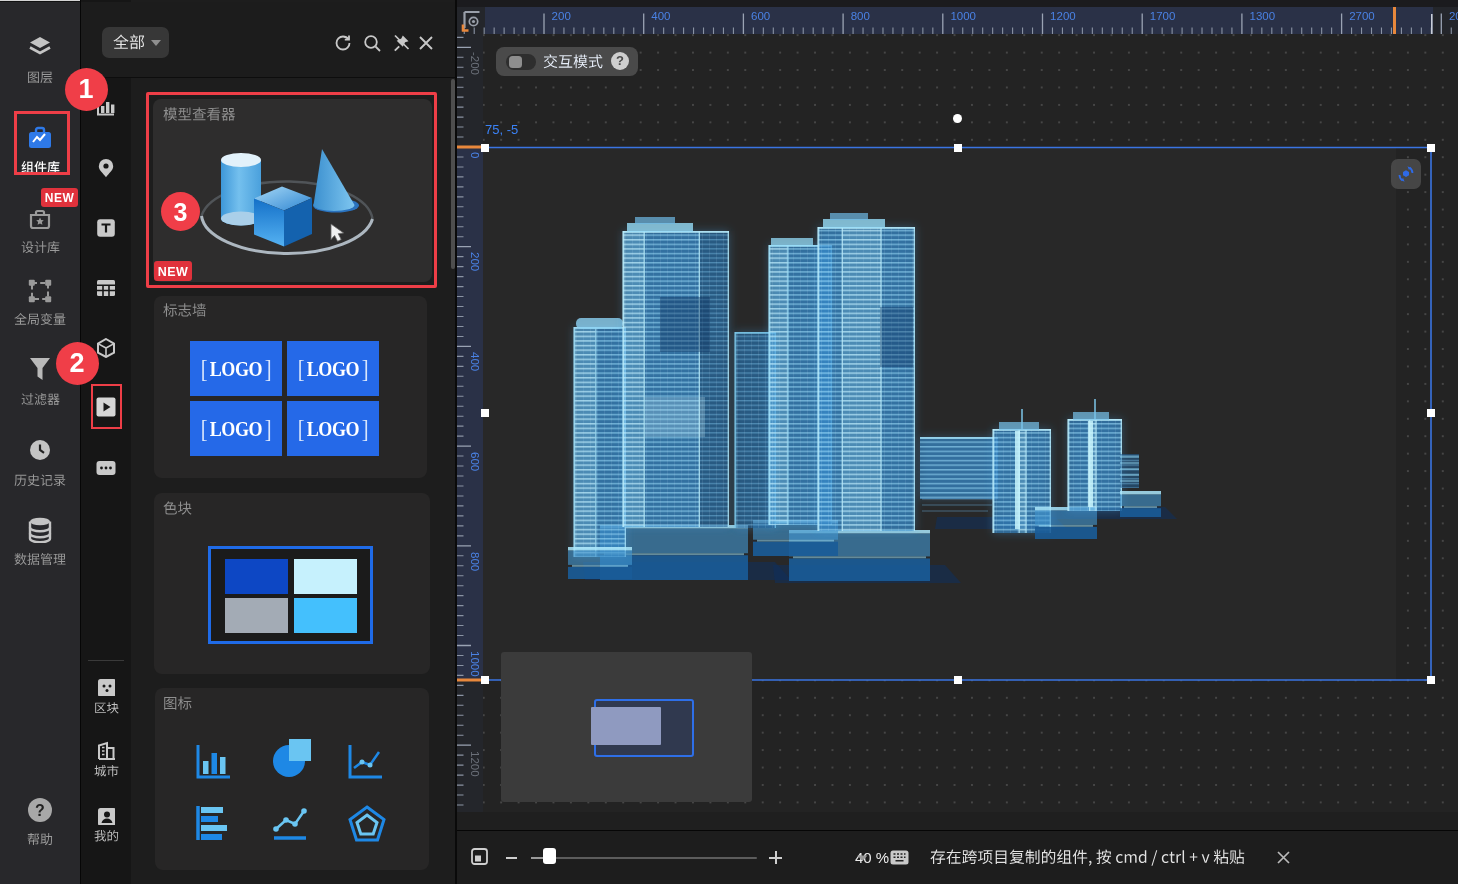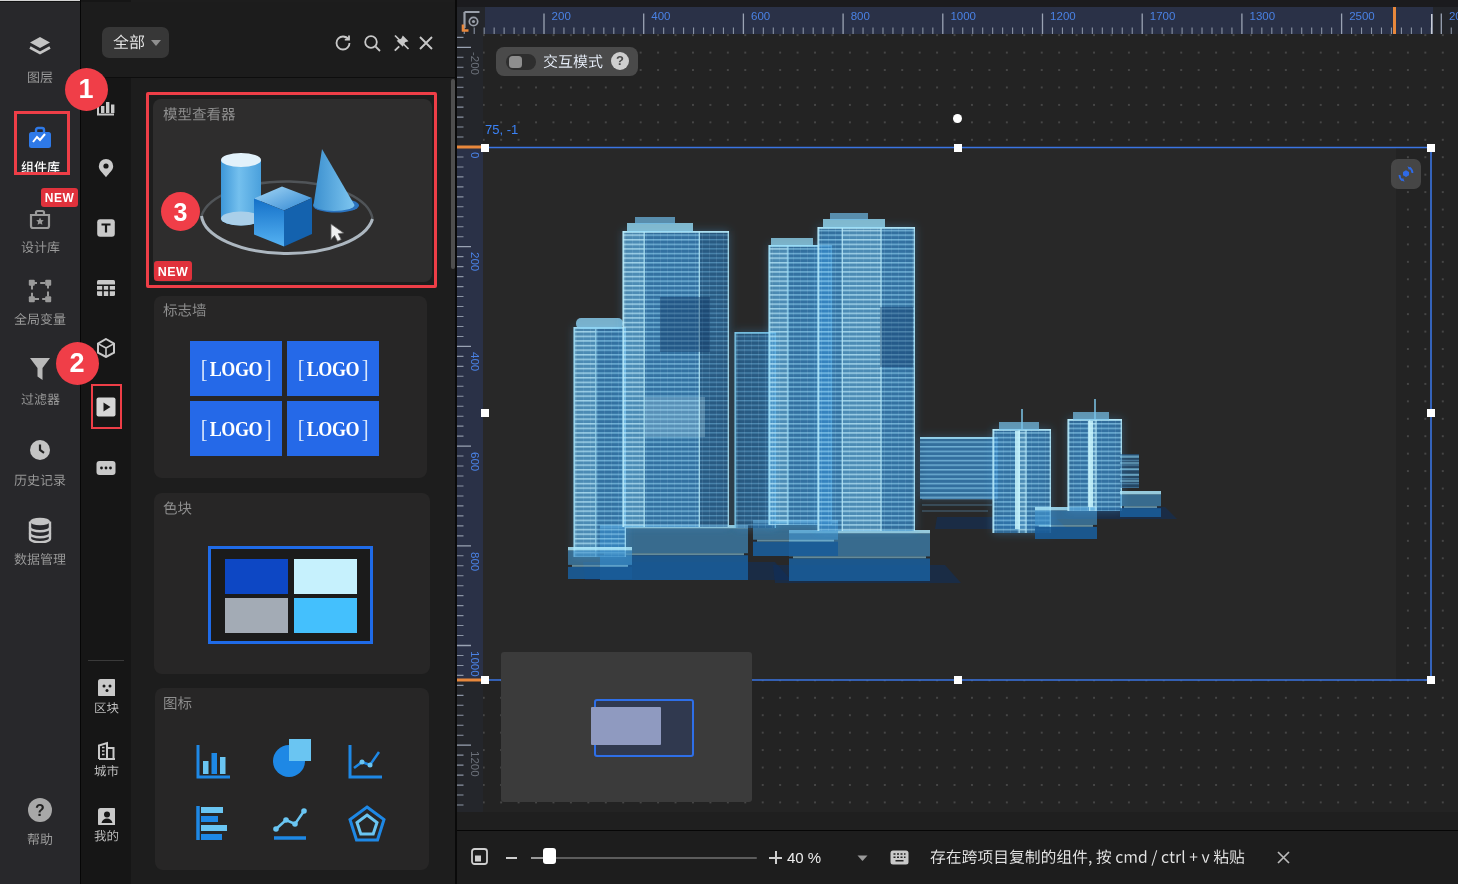--- a/index.html
+++ b/index.html
@@ -298,21 +298,21 @@
       <rect x="936" y="0" width="3" height="27" fill="#e8883c"></rect>
     </svg>
     <div style="position:absolute;left:551.6px;top:9.5px;font:400 11.5px 'Liberation Sans',sans-serif;color:#4a82e4;white-space:pre;letter-spacing:0">200</div>
     <div style="position:absolute;left:651.3px;top:9.5px;font:400 11.5px 'Liberation Sans',sans-serif;color:#4a82e4;white-space:pre;letter-spacing:0">400</div>
     <div style="position:absolute;left:751.0px;top:9.5px;font:400 11.5px 'Liberation Sans',sans-serif;color:#4a82e4;white-space:pre;letter-spacing:0">600</div>
     <div style="position:absolute;left:850.7px;top:9.5px;font:400 11.5px 'Liberation Sans',sans-serif;color:#4a82e4;white-space:pre;letter-spacing:0">800</div>
     <div style="position:absolute;left:950.4px;top:9.5px;font:400 11.5px 'Liberation Sans',sans-serif;color:#4a82e4;white-space:pre;letter-spacing:0">1000</div>
     <div style="position:absolute;left:1050.1px;top:9.5px;font:400 11.5px 'Liberation Sans',sans-serif;color:#4a82e4;white-space:pre;letter-spacing:0">1200</div>
     <div style="position:absolute;left:1149.8px;top:9.5px;font:400 11.5px 'Liberation Sans',sans-serif;color:#4a82e4;white-space:pre;letter-spacing:0">1700</div>
     <div style="position:absolute;left:1249.5px;top:9.5px;font:400 11.5px 'Liberation Sans',sans-serif;color:#4a82e4;white-space:pre;letter-spacing:0">1300</div>
-    <div style="position:absolute;left:1349.2px;top:9.5px;font:400 11.5px 'Liberation Sans',sans-serif;color:#4a82e4;white-space:pre;letter-spacing:0">2500</div>
+    <div style="position:absolute;left:1349.2px;top:9.5px;font:400 11.5px 'Liberation Sans',sans-serif;color:#4a82e4;white-space:pre;letter-spacing:0">2700</div>
     <div style="position:absolute;left:1448.9px;top:9.5px;font:400 11.5px 'Liberation Sans',sans-serif;color:#4a82e4;white-space:pre;letter-spacing:0">2000</div>
     <svg style="position:absolute;left:457px;top:34px" width="26" height="778" viewBox="0 0 26 778">
       <rect x="0" y="0" width="26" height="778" fill="#24262b"></rect>
       <rect x="0" y="113" width="26" height="533" fill="#2a3147"></rect>
       <path d="M0 3.33H6.5 M0 23.27H6.5 M0 33.24H6.5 M0 43.21H6.5 M0 53.18H6.5 M0 63.15H6.5 M0 73.12H6.5 M0 83.09H6.5 M0 93.06H6.5 M0 103.03H6.5 M0 122.97H6.5 M0 132.94H6.5 M0 142.91H6.5 M0 152.88H6.5 M0 162.85H6.5 M0 172.82H6.5 M0 182.79H6.5 M0 192.76H6.5 M0 202.73H6.5 M0 222.67H6.5 M0 232.64H6.5 M0 242.61H6.5 M0 252.58H6.5 M0 262.55H6.5 M0 272.52H6.5 M0 282.49H6.5 M0 292.46H6.5 M0 302.43H6.5 M0 322.37H6.5 M0 332.34H6.5 M0 342.31H6.5 M0 352.28H6.5 M0 362.25H6.5 M0 372.22H6.5 M0 382.19H6.5 M0 392.16H6.5 M0 402.13H6.5 M0 422.07H6.5 M0 432.04H6.5 M0 442.01H6.5 M0 451.98H6.5 M0 461.95H6.5 M0 471.92H6.5 M0 481.89H6.5 M0 491.86H6.5 M0 501.83H6.5 M0 521.77H6.5 M0 531.74H6.5 M0 541.71H6.5 M0 551.68H6.5 M0 561.65H6.5 M0 571.62H6.5 M0 581.59H6.5 M0 591.56H6.5 M0 601.53H6.5 M0 621.47H6.5 M0 631.44H6.5 M0 641.41H6.5 M0 651.38H6.5 M0 661.35H6.5 M0 671.32H6.5 M0 681.29H6.5 M0 691.26H6.5 M0 701.23H6.5 M0 721.17H6.5 M0 731.14H6.5 M0 741.11H6.5 M0 751.08H6.5 M0 761.05H6.5 M0 771.02H6.5" stroke="#8a93a3" stroke-width="1.1" fill="none"></path>
       <path d="M0 13.30H14 M0 113.00H14 M0 212.70H14 M0 312.40H14 M0 412.10H14 M0 511.80H14 M0 611.50H14 M0 711.20H14" stroke="#9aa3b3" stroke-width="1.3" fill="none"></path>
       <rect x="0" y="111.5" width="26" height="3" fill="#e8883c"></rect>
       <rect x="0" y="644.5" width="26" height="3" fill="#e8883c"></rect>
     </svg>
     <div style="position:absolute;left:481px;top:52.0px;font:11.5px 'Liberation Sans';color:#6a6f78;transform:rotate(90deg);transform-origin:0 0;white-space:nowrap">-200</div>
@@ -471,34 +471,34 @@
     </svg>
     <div style="position:absolute;left:496px;top:47px;width:142px;height:29px;background:#4a4a4a;border-radius:8px"></div>
     <div style="position:absolute;left:506px;top:53.5px;width:30px;height:16px;background:#2e2e2e;border-radius:8px"></div>
     <div style="position:absolute;left:508.5px;top:55.5px;width:13px;height:12px;background:#8e8e8e;border-radius:3.5px"></div>
     <svg style="position:absolute;left:543.0px;top:52.0px;width:62.0px;height:20.2px;overflow:visible" viewBox="0 0 62.0 20.2">
       <g transform="translate(0,15.00) scale(0.01500,-0.01500)">
         <path d="M651 427 727 406Q673 268 582 173Q491 79 368 18Q245 -44 93 -82Q89 -73 81 -60Q73 -48 64 -35Q55 -22 47 -14Q198 17 317 73Q436 129 521 215Q605 302 651 427ZM318 597 391 569Q357 526 312 483Q268 440 220 403Q173 365 129 336Q123 344 112 354Q101 365 90 375Q79 386 70 392Q114 417 160 450Q206 484 247 521Q289 559 318 597ZM352 422Q422 249 575 141Q728 32 958 -5Q950 -13 941 -25Q932 -37 924 -50Q916 -63 910 -74Q753 -44 632 18Q511 81 425 176Q339 272 285 401ZM67 701H931V628H67ZM618 555 677 598Q722 567 772 529Q821 491 865 452Q908 414 936 382L873 332Q848 365 806 404Q763 444 714 484Q665 523 618 555ZM418 825 489 849Q510 820 531 782Q552 745 562 719L489 690Q479 717 459 755Q439 793 418 825Z M1085 783H1921V710H1085ZM1305 548H1722V478H1305ZM1252 261H1691V191H1252ZM1053 29H1951V-43H1053ZM1305 731H1387Q1376 666 1362 592Q1348 519 1334 446Q1319 372 1305 307Q1291 241 1279 191H1196Q1210 242 1224 309Q1239 375 1254 449Q1269 522 1282 595Q1296 667 1305 731ZM1696 548H1703L1717 552L1773 545Q1768 491 1760 423Q1752 356 1742 283Q1733 209 1722 137Q1712 65 1702 1L1625 8Q1635 71 1646 145Q1657 219 1666 292Q1676 366 1684 430Q1691 495 1696 539Z M2360 757H2945V693H2360ZM2340 206H2943V142H2340ZM2507 840H2578V618H2507ZM2732 840H2805V618H2732ZM2472 417V345H2820V417ZM2472 542V472H2820V542ZM2402 599H2893V289H2402ZM2607 298H2680Q2672 225 2655 165Q2637 105 2602 58Q2567 11 2506 -23Q2446 -58 2352 -80Q2347 -67 2335 -49Q2323 -31 2312 -20Q2399 -2 2453 27Q2508 56 2539 95Q2570 135 2585 186Q2600 236 2607 298ZM2697 185Q2729 107 2798 55Q2867 3 2966 -18Q2959 -25 2950 -36Q2940 -47 2933 -58Q2925 -70 2920 -80Q2813 -51 2741 12Q2669 76 2634 171ZM2050 647H2350V577H2050ZM2175 840H2247V-79H2175ZM2180 602 2226 586Q2216 526 2199 461Q2183 396 2163 333Q2143 271 2120 217Q2097 163 2072 124Q2068 135 2061 148Q2054 162 2046 175Q2039 188 2032 197Q2055 230 2078 278Q2100 325 2120 380Q2140 435 2155 492Q2170 549 2180 602ZM2243 541Q2252 529 2269 502Q2287 474 2306 441Q2326 409 2343 381Q2359 353 2366 340L2318 286Q2311 306 2296 337Q2281 369 2264 403Q2247 437 2231 466Q2215 495 2206 512Z M3709 791 3760 833Q3785 816 3813 794Q3841 773 3866 751Q3890 730 3905 712L3853 665Q3838 683 3814 705Q3791 728 3763 750Q3736 773 3709 791ZM3055 653H3947V580H3055ZM3090 431H3532V358H3090ZM3270 392H3345V35H3270ZM3059 24Q3119 36 3201 52Q3282 69 3375 88Q3467 108 3559 128L3565 60Q3480 40 3393 20Q3307 0 3227 -18Q3147 -36 3083 -50ZM3565 836H3645Q3644 697 3654 571Q3663 445 3682 340Q3700 235 3727 158Q3753 81 3785 39Q3818 -4 3855 -4Q3876 -4 3886 41Q3896 86 3901 186Q3913 174 3932 162Q3951 150 3967 144Q3961 57 3948 8Q3935 -41 3911 -61Q3888 -82 3849 -82Q3799 -82 3759 -48Q3718 -14 3687 48Q3656 111 3633 196Q3610 280 3596 383Q3581 485 3573 600Q3566 715 3565 836Z" fill="#e6edf8"></path>
       </g>
     </svg>
     <div style="position:absolute;left:611px;top:52px;width:18px;height:18px;border-radius:50%;background:#cfcfcf;font:700 13px 'Liberation Sans';color:#4a4a4a;text-align:center;line-height:18px">?</div>
-    <div style="position:absolute;left:485.0px;top:122.0px;font:400 13.0px 'Liberation Sans',sans-serif;color:#3b82f6;white-space:pre;letter-spacing:0">75, -1</div>
+    <div style="position:absolute;left:485.0px;top:122.0px;font:400 13.0px 'Liberation Sans',sans-serif;color:#3b82f6;white-space:pre;letter-spacing:0">75, -5</div>
     <div style="position:absolute;left:457px;top:812px;width:1001px;height:18px;background:#1f1f1f"></div>
     <div style="position:absolute;left:457px;top:830px;width:1001px;height:54px;background:#1d1d1d;border-top:1px solid #060606"></div>
     <svg style="position:absolute;left:471.0px;top:848.0px" width="17" height="17" viewBox="0 0 17 17">
       <rect x="1" y="1" width="15" height="15" rx="2.5" fill="none" stroke="#cfcfcf" stroke-width="1.8"></rect>
       <rect x="4" y="7.5" width="6" height="6" fill="#cfcfcf"></rect>
     </svg>
     <div style="position:absolute;left:506px;top:856.5px;width:11px;height:2px;background:#cfcfcf"></div>
     <div style="position:absolute;left:531px;top:856.5px;width:226px;height:2px;background:#5c5c5c;border-radius:1px"></div>
     <div style="position:absolute;left:531px;top:856.5px;width:18px;height:2px;background:#9a9a9a"></div>
     <div style="position:absolute;left:543px;top:848px;width:13px;height:16px;background:#fff;border-radius:3px"></div>
     <div style="position:absolute;left:769px;top:856.5px;width:13px;height:2px;background:#cfcfcf"></div>
     <div style="position:absolute;left:774.5px;top:851px;width:2px;height:13px;background:#cfcfcf"></div>
-    <div style="position:absolute;left:787px;top:849.0px;font:400 15.0px 'Liberation Sans',sans-serif;color:#ececec;white-space:pre;letter-spacing:0">40 %</div>
+    <div style="position:absolute;left:855px;top:849.0px;font:400 15.0px 'Liberation Sans',sans-serif;color:#ececec;white-space:pre;letter-spacing:0">40 %</div>
     <svg style="position:absolute;left:856px;top:854px" width="13" height="9" viewBox="0 0 13 9">
       <path d="M1.5 1.5l5 5.5 5-5.5Z" fill="#9a9a9a"></path>
     </svg>
     <svg style="position:absolute;left:890.0px;top:850.0px" width="19" height="15" viewBox="0 0 19 15">
       <rect x="0.5" y="0.5" width="18" height="14" rx="2.5" fill="#c9c9c9"></rect>
       <path d="M3.5 4h2M7 4h2M10.5 4h2M14 4h1.5M3.5 7.2h2M7 7.2h2M10.5 7.2h2M14 7.2h1.5M5.5 10.8h8" stroke="#222" stroke-width="1.5"></path>
     </svg>
     <svg style="position:absolute;left:930.0px;top:847.2px;width:316.9px;height:21.3px;overflow:visible" viewBox="0 0 316.9 21.3">
       <g transform="translate(0,15.80) scale(0.01580,-0.01580)">
         <path d="M335 266H957V196H335ZM420 525H832V456H420ZM613 349H689V9Q689 -24 680 -41Q672 -59 647 -68Q621 -77 579 -78Q536 -79 471 -79Q469 -63 462 -43Q456 -24 448 -8Q481 -9 510 -9Q540 -10 562 -10Q583 -9 592 -9Q605 -8 609 -4Q613 0 613 10ZM812 525H831L846 529L894 491Q863 457 823 423Q783 388 740 358Q696 327 655 304Q648 315 635 328Q622 340 613 349Q650 368 688 396Q726 424 759 454Q792 484 812 510ZM63 709H939V637H63ZM385 840 462 821Q427 707 374 594Q320 482 245 385Q170 287 69 216Q65 225 58 238Q52 250 44 263Q37 276 31 284Q99 332 155 395Q211 459 255 532Q299 606 332 684Q364 762 385 840ZM188 431H264V-78H188Z M1063 685H1939V613H1063ZM1373 368H1900V298H1373ZM1333 14H1938V-56H1333ZM1598 561H1673V-24H1598ZM1391 840 1469 821Q1434 707 1380 595Q1327 483 1252 386Q1177 288 1077 217Q1073 227 1066 239Q1059 252 1052 265Q1044 277 1038 286Q1106 333 1162 397Q1217 460 1261 533Q1305 607 1338 685Q1370 763 1391 840ZM1193 428H1268V-76H1193Z M2765 682Q2787 639 2820 597Q2853 555 2893 521Q2933 486 2974 465Q2966 458 2956 448Q2946 437 2938 427Q2929 417 2923 407Q2882 434 2841 474Q2800 514 2765 562Q2730 610 2707 659ZM2146 732V556H2315V732ZM2083 797H2381V491H2083ZM2220 521H2286V65H2220ZM2088 396H2148V33H2088ZM2039 42Q2086 53 2148 69Q2210 85 2279 103Q2349 122 2418 141L2427 75Q2330 47 2231 20Q2133 -7 2057 -29ZM2247 351H2390V285H2247ZM2416 369H2944V304H2416ZM2427 715H2950V648H2427ZM2536 514H2804V452H2536ZM2543 204H2838V140H2520ZM2542 324H2612Q2599 277 2584 227Q2569 176 2556 140H2485Q2499 178 2515 229Q2530 279 2542 324ZM2818 204H2888Q2888 204 2887 192Q2887 181 2885 173Q2879 102 2871 56Q2863 10 2853 -17Q2843 -44 2829 -57Q2814 -70 2796 -76Q2777 -81 2749 -82Q2726 -84 2682 -83Q2637 -82 2587 -79Q2586 -64 2578 -46Q2571 -27 2560 -14Q2595 -17 2629 -18Q2663 -20 2689 -20Q2716 -21 2728 -21Q2745 -21 2755 -19Q2765 -18 2773 -13Q2789 0 2799 47Q2810 94 2818 194ZM2653 827 2720 810Q2680 679 2602 580Q2524 480 2420 415Q2417 423 2410 436Q2403 449 2395 461Q2387 474 2381 482Q2478 536 2548 623Q2619 711 2653 827Z M3046 722H3363V650H3046ZM3172 689H3247V194H3172ZM3029 184Q3070 195 3125 211Q3180 227 3243 246Q3305 265 3369 284L3379 219Q3292 189 3204 159Q3117 130 3048 106ZM3381 796H3957V728H3381ZM3623 766 3712 753Q3694 710 3675 666Q3655 622 3638 591L3570 605Q3585 640 3600 685Q3615 731 3623 766ZM3618 500H3693V289Q3693 240 3681 189Q3669 138 3636 90Q3602 42 3537 -1Q3472 -44 3366 -77Q3362 -69 3353 -58Q3345 -48 3336 -37Q3327 -26 3319 -19Q3421 9 3481 46Q3541 82 3571 124Q3600 165 3609 208Q3618 250 3618 289ZM3689 91 3736 138Q3775 114 3818 85Q3860 56 3899 27Q3937 -2 3961 -26L3911 -79Q3888 -55 3850 -25Q3813 5 3771 36Q3728 66 3689 91ZM3417 624H3891V155H3816V556H3490V153H3417Z M4210 542H4788V470H4210ZM4210 305H4788V233H4210ZM4210 67H4788V-6H4210ZM4158 778H4837V-74H4759V704H4233V-74H4158Z M5288 442V374H5753V442ZM5288 559V493H5753V559ZM5213 614H5831V319H5213ZM5267 840 5335 819Q5308 764 5270 711Q5231 658 5187 612Q5142 566 5096 530Q5092 538 5083 550Q5074 561 5065 572Q5056 584 5048 590Q5112 635 5172 700Q5232 766 5267 840ZM5249 743H5903V680H5217ZM5340 340 5405 317Q5374 270 5331 226Q5289 181 5241 144Q5194 107 5147 78Q5141 84 5132 93Q5122 103 5112 112Q5101 121 5093 127Q5164 164 5231 221Q5298 277 5340 340ZM5298 255H5765V197H5250ZM5743 255H5759L5771 259L5818 228Q5766 154 5684 101Q5602 48 5500 11Q5398 -25 5286 -47Q5173 -69 5062 -80Q5060 -66 5051 -46Q5042 -26 5033 -13Q5140 -5 5248 14Q5355 33 5451 64Q5548 95 5624 140Q5699 185 5743 245ZM5299 219Q5344 167 5412 128Q5480 88 5567 61Q5653 34 5754 17Q5854 0 5963 -6Q5951 -19 5939 -38Q5928 -58 5920 -72Q5812 -63 5711 -43Q5611 -23 5523 9Q5435 42 5364 88Q5293 134 5243 196Z M6676 748H6747V194H6676ZM6854 830H6928V24Q6928 -13 6918 -32Q6908 -51 6885 -62Q6862 -71 6822 -73Q6781 -76 6725 -76Q6722 -60 6715 -37Q6708 -15 6700 3Q6745 2 6782 2Q6820 1 6834 2Q6845 2 6850 6Q6854 11 6854 23ZM6289 836H6361V-79H6289ZM6500 351H6569V77Q6569 51 6563 36Q6557 20 6538 11Q6521 3 6492 1Q6462 -1 6421 -1Q6419 14 6413 32Q6407 51 6400 65Q6432 64 6455 64Q6478 64 6486 64Q6500 64 6500 78ZM6091 351H6528V283H6159V2H6091ZM6045 522H6604V453H6045ZM6141 696H6565V627H6127ZM6142 816 6212 802Q6194 724 6167 650Q6139 575 6108 524Q6100 528 6088 534Q6076 539 6064 544Q6051 549 6041 552Q6076 603 6101 673Q6126 744 6142 816Z M7131 679H7435V25H7131V93H7366V612H7131ZM7087 679H7156V-54H7087ZM7126 401H7402V335H7126ZM7240 842 7321 828Q7306 781 7288 733Q7271 685 7256 651L7195 666Q7204 691 7212 722Q7221 753 7228 785Q7236 817 7240 842ZM7578 682H7885V613H7578ZM7858 682H7929Q7929 682 7929 675Q7929 668 7929 658Q7929 649 7928 644Q7922 472 7916 353Q7911 234 7903 158Q7895 83 7884 41Q7874 -1 7859 -19Q7842 -41 7824 -50Q7805 -58 7778 -61Q7753 -63 7712 -62Q7672 -62 7629 -59Q7628 -43 7622 -22Q7615 -1 7604 13Q7654 9 7694 8Q7735 7 7753 7Q7768 7 7778 10Q7787 14 7796 24Q7808 37 7818 78Q7827 118 7834 193Q7841 268 7847 385Q7853 501 7858 666ZM7598 844 7670 828Q7652 753 7627 682Q7601 610 7571 547Q7540 484 7506 436Q7499 442 7488 450Q7476 459 7464 467Q7452 474 7443 479Q7478 524 7507 582Q7536 641 7559 708Q7582 775 7598 844ZM7552 423 7611 456Q7639 421 7669 379Q7700 337 7726 298Q7753 259 7769 229L7705 189Q7690 220 7665 260Q7639 301 7609 343Q7580 386 7552 423Z M8380 11H8959V-58H8380ZM8520 535H8847V466H8520ZM8521 274H8848V207H8521ZM8481 790H8872V-25H8798V721H8553V-25H8481ZM8073 182Q8071 190 8067 202Q8063 214 8058 227Q8054 240 8049 249Q8066 252 8085 270Q8105 287 8130 315Q8143 328 8169 359Q8195 391 8227 434Q8259 477 8293 527Q8326 576 8355 628L8415 591Q8351 487 8275 390Q8199 293 8123 221V219Q8123 219 8115 215Q8108 212 8098 206Q8088 201 8080 194Q8073 188 8073 182ZM8073 182 8069 241 8106 267 8402 321Q8400 306 8400 288Q8400 270 8401 259Q8299 239 8238 225Q8176 212 8143 204Q8110 196 8095 192Q8081 187 8073 182ZM8066 423Q8064 430 8060 443Q8055 456 8051 470Q8046 483 8042 493Q8056 496 8070 513Q8085 529 8102 555Q8111 567 8129 596Q8147 625 8168 665Q8190 704 8211 749Q8233 795 8250 840L8318 809Q8290 746 8256 684Q8222 622 8185 565Q8149 509 8111 464V461Q8111 461 8104 457Q8098 454 8088 447Q8079 441 8073 435Q8066 429 8066 423ZM8066 423 8064 477 8100 500 8300 521Q8298 508 8296 490Q8294 472 8295 461Q8226 452 8184 446Q8141 440 8118 436Q8094 432 8083 429Q8072 426 8066 423ZM8048 58Q8092 67 8148 80Q8204 92 8267 107Q8330 122 8394 137L8401 73Q8312 50 8222 27Q8133 4 8063 -14Z M9604 828H9679V-80H9604ZM9432 790 9504 775Q9490 706 9471 638Q9451 571 9427 513Q9402 455 9373 409Q9366 415 9354 422Q9343 429 9330 436Q9318 443 9309 447Q9338 488 9362 544Q9385 599 9403 662Q9421 725 9432 790ZM9441 635H9909V562H9423ZM9317 341H9953V267H9317ZM9268 836 9339 815Q9307 730 9266 648Q9224 565 9176 493Q9127 420 9075 363Q9071 372 9064 386Q9056 400 9047 414Q9039 429 9032 437Q9079 486 9123 550Q9166 614 9204 688Q9241 761 9268 836ZM9167 579 9238 650 9239 649V-78H9167Z M10075 -190 10053 -136Q10100 -115 10127 -79Q10154 -43 10153 3L10143 85L10188 18Q10178 7 10167 3Q10155 -2 10142 -2Q10115 -2 10095 15Q10075 32 10075 62Q10075 92 10096 109Q10116 126 10144 126Q10180 126 10201 98Q10221 69 10221 19Q10221 -53 10182 -107Q10142 -161 10075 -190Z M10857 447H11461V379H10857ZM11277 405 11359 400Q11334 260 11278 166Q11221 72 11127 13Q11033 -46 10897 -81Q10894 -73 10888 -60Q10881 -48 10874 -36Q10866 -24 10860 -16Q10987 12 11073 63Q11160 115 11210 198Q11260 281 11277 405ZM10919 210 10969 258Q11030 229 11099 193Q11167 158 11233 119Q11299 81 11357 44Q11415 7 11456 -24L11402 -82Q11363 -51 11307 -13Q11250 24 11184 64Q11118 104 11050 141Q10982 179 10919 210ZM11095 831 11170 845Q11185 808 11198 766Q11211 723 11218 692L11140 675Q11135 707 11121 751Q11108 794 11095 831ZM10919 210Q10942 247 10965 296Q10989 344 11012 397Q11035 450 11055 504Q11075 557 11089 605L11165 594Q11145 525 11115 450Q11085 374 11053 305Q11020 235 10991 183ZM10885 712H11447V518H11375V645H10956V517H10885ZM10532 277Q10575 289 10630 305Q10685 320 10746 339Q10807 358 10869 376L10879 309Q10794 281 10707 253Q10620 226 10550 204ZM10544 639H10859V568H10544ZM10679 840H10751V7Q10751 -24 10743 -41Q10735 -58 10716 -67Q10697 -75 10665 -78Q10632 -80 10583 -80Q10581 -66 10574 -46Q10568 -27 10560 -12Q10594 -13 10622 -13Q10650 -13 10660 -12Q10670 -12 10674 -8Q10679 -4 10679 7Z M12032 -13Q11960 -13 11902 20Q11845 54 11811 118Q11778 181 11778 271Q11778 362 11814 426Q11850 489 11910 523Q11970 557 12039 557Q12092 557 12131 538Q12169 519 12197 493L12151 433Q12128 454 12101 467Q12075 480 12043 480Q11994 480 11955 454Q11916 428 11894 381Q11872 334 11872 271Q11872 209 11893 162Q11915 115 11953 89Q11990 63 12040 63Q12078 63 12110 79Q12142 94 12168 117L12208 55Q12171 23 12126 5Q12081 -13 12032 -13Z M12328 0V543H12403L12412 464H12414Q12450 503 12492 530Q12535 557 12583 557Q12646 557 12681 529Q12716 501 12733 453Q12776 499 12819 528Q12863 557 12913 557Q12996 557 13036 502Q13077 448 13077 344V0H12986V332Q12986 409 12962 443Q12937 477 12885 477Q12854 477 12820 457Q12787 436 12748 394V0H12657V332Q12657 409 12633 443Q12608 477 12556 477Q12525 477 12491 457Q12457 436 12420 394V0Z M13439 -13Q13371 -13 13320 20Q13270 53 13242 117Q13215 180 13215 271Q13215 359 13248 423Q13281 487 13335 522Q13388 557 13450 557Q13498 557 13533 540Q13567 524 13603 494L13598 587V796H13690V0H13615L13607 64H13604Q13572 32 13530 9Q13488 -13 13439 -13ZM13459 64Q13497 64 13531 82Q13565 101 13598 138V423Q13564 454 13532 467Q13500 480 13466 480Q13423 480 13387 454Q13352 427 13330 381Q13309 334 13309 272Q13309 207 13327 160Q13345 113 13378 89Q13412 64 13459 64Z M14017 -179 14317 794H14383L14084 -179Z M14928 -13Q14856 -13 14798 20Q14741 54 14707 118Q14674 181 14674 271Q14674 362 14710 426Q14746 489 14806 523Q14866 557 14935 557Q14988 557 15027 538Q15065 519 15093 493L15047 433Q15024 454 14997 467Q14971 480 14939 480Q14890 480 14851 454Q14812 428 14790 381Q14768 334 14768 271Q14768 209 14789 162Q14811 115 14849 89Q14886 63 14936 63Q14974 63 15006 79Q15038 94 15064 117L15104 55Q15067 23 15022 5Q14977 -13 14928 -13Z M15394 -13Q15337 -13 15303 9Q15269 32 15255 73Q15240 114 15240 168V469H15159V538L15245 543L15255 696H15331V543H15479V469H15331V165Q15331 116 15350 88Q15368 61 15415 61Q15430 61 15447 65Q15464 70 15477 76L15495 7Q15472 -1 15446 -7Q15420 -13 15394 -13Z M15601 0V543H15676L15685 444H15687Q15715 496 15756 526Q15796 557 15841 557Q15860 557 15873 554Q15887 552 15899 545L15882 466Q15868 470 15857 472Q15846 475 15829 475Q15796 475 15758 446Q15720 418 15693 349V0Z M16085 -13Q16051 -13 16030 1Q16009 15 15999 43Q15989 70 15989 108V796H16081V102Q16081 81 16088 72Q16096 63 16106 63Q16110 63 16114 63Q16118 64 16125 65L16138 -5Q16128 -8 16116 -11Q16104 -13 16085 -13Z M16646 116V335H16443V403H16646V622H16719V403H16923V335H16719V116Z M17393 0 17197 543H17292L17394 234Q17407 194 17420 154Q17432 113 17444 74H17449Q17462 113 17474 154Q17487 194 17499 234L17602 543H17692L17500 0Z M18558 840H18635V328H18558ZM18602 639H18889V566H18602ZM18430 38H18820V-33H18430ZM18390 360H18858V-76H18783V289H18463V-80H18390ZM18152 840H18224V-79H18152ZM17975 496H18388V425H17975ZM18150 461 18200 440Q18184 389 18162 334Q18139 279 18111 225Q18084 172 18055 125Q18025 79 17996 46Q17992 58 17985 71Q17978 83 17971 96Q17963 109 17956 118Q17993 157 18031 215Q18069 272 18100 337Q18132 402 18150 461ZM18219 375Q18230 366 18253 343Q18276 320 18302 294Q18328 267 18349 244Q18371 221 18379 211L18335 151Q18325 168 18306 194Q18286 221 18263 250Q18240 279 18219 303Q18198 328 18185 343ZM17984 754 18041 770Q18064 719 18081 660Q18099 601 18104 557L18043 541Q18040 570 18031 607Q18023 644 18011 682Q17998 721 17984 754ZM18326 779 18398 761Q18384 723 18368 682Q18353 641 18337 604Q18322 566 18308 538L18255 554Q18268 584 18282 623Q18296 663 18307 704Q18319 746 18326 779Z M19574 840H19644V328H19574ZM19610 640H19889V569H19610ZM19449 38H19822V-32H19449ZM19413 360H19857V-76H19788V290H19480V-80H19413ZM19152 652H19218V373Q19218 318 19211 257Q19204 196 19184 134Q19163 73 19122 17Q19081 -38 19011 -81Q19004 -70 18991 -55Q18977 -40 18966 -32Q19032 6 19069 56Q19107 105 19124 161Q19142 216 19147 271Q19152 325 19152 373ZM19197 127 19251 160Q19271 133 19292 100Q19313 68 19332 38Q19351 9 19362 -14L19304 -53Q19294 -29 19276 2Q19259 33 19238 66Q19217 99 19197 127ZM19015 785H19359V179H19293V717H19077V177H19015Z" fill="#e3e3e3"></path>

